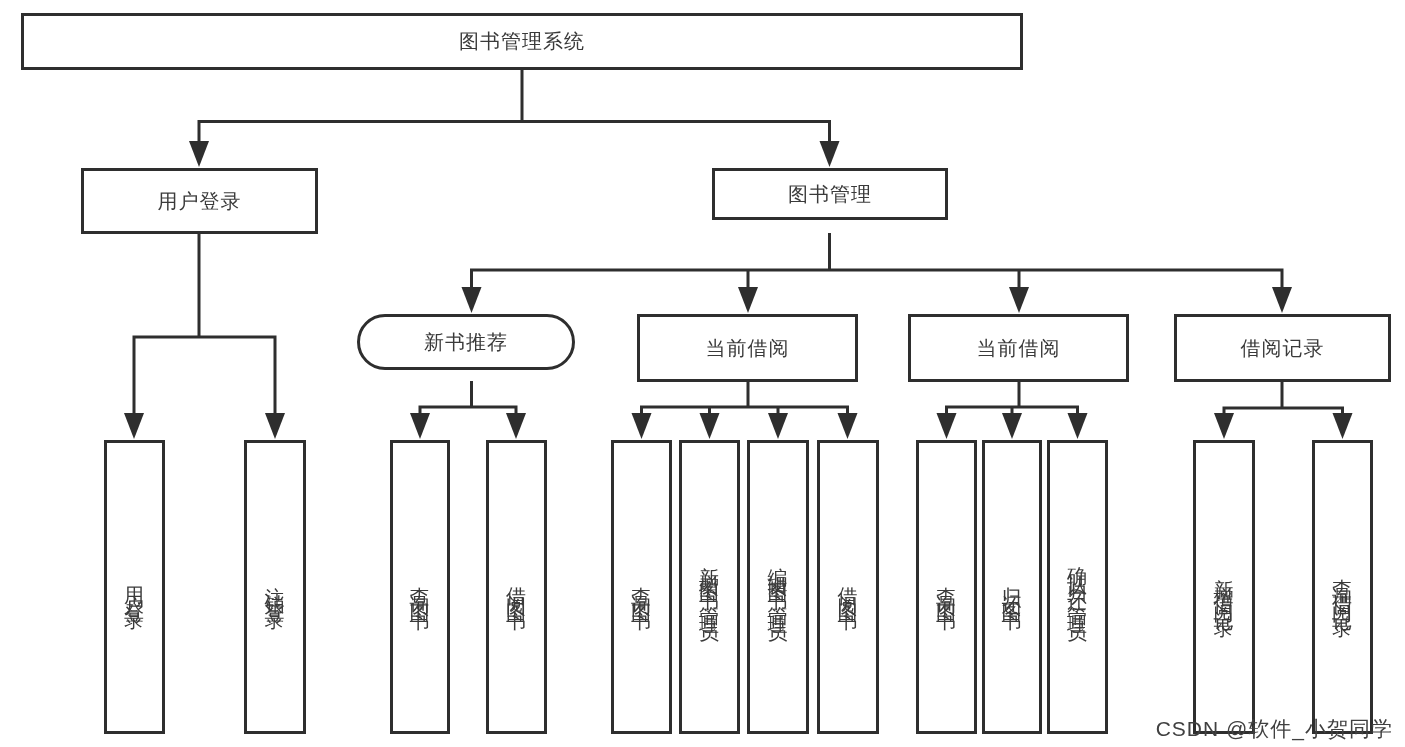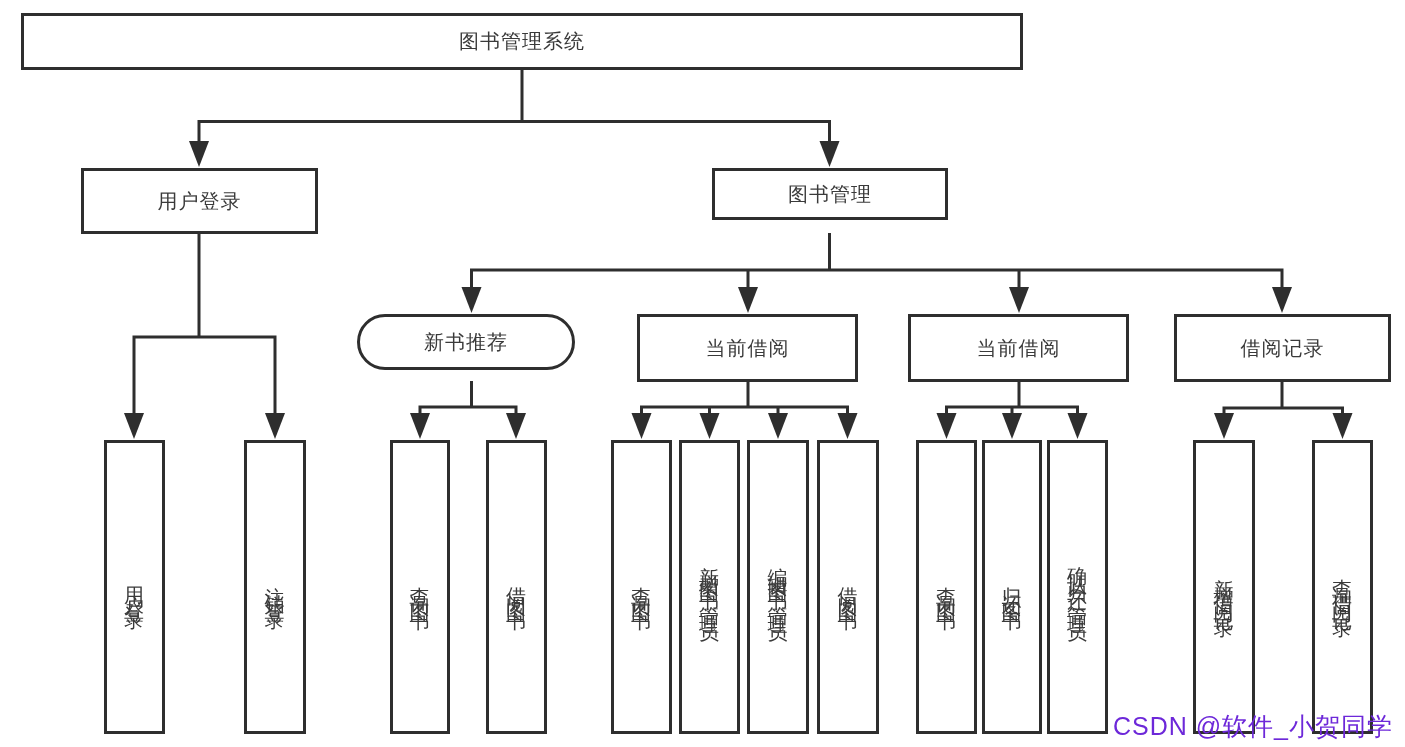--- a/index.html
+++ b/index.html
@@ -75,22 +75,22 @@
   #n-d0 { left: 916px;  width: 61px; }
   #n-d1 { left: 982px;  width: 60px; }
   #n-d2 { left: 1047px; width: 61px; }
   #n-e0 { left: 1193px; width: 62px; }
   #n-e1 { left: 1312px; width: 61px; }
   
   #watermark {
     position: absolute;
     right: 12px;
     bottom: 4px;
-    font-size: 25px;
-    color: #6d28d9;
+    font-size: 21px;
+    color: #404040;
     letter-spacing: 1px;
     z-index: 5;
   }
 </style>
 </head>
 <body>
 
 <div id="canvas">
 
   <svg id="connectors" viewBox="0 0 1405 747" xmlns="http://www.w3.org/2000/svg">

